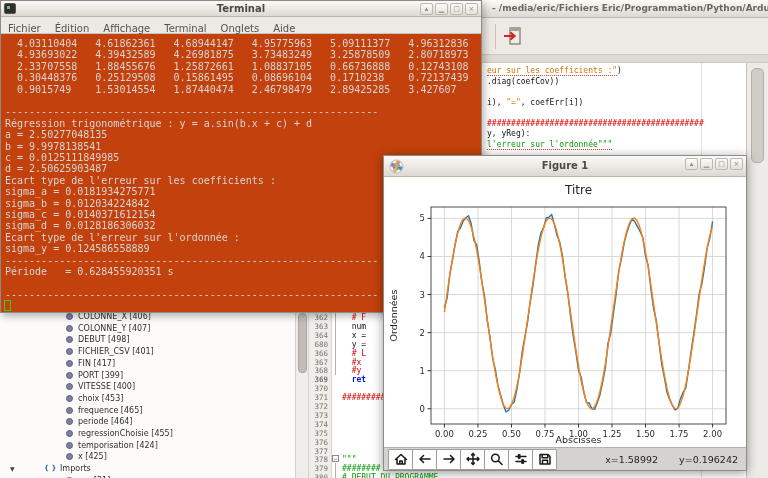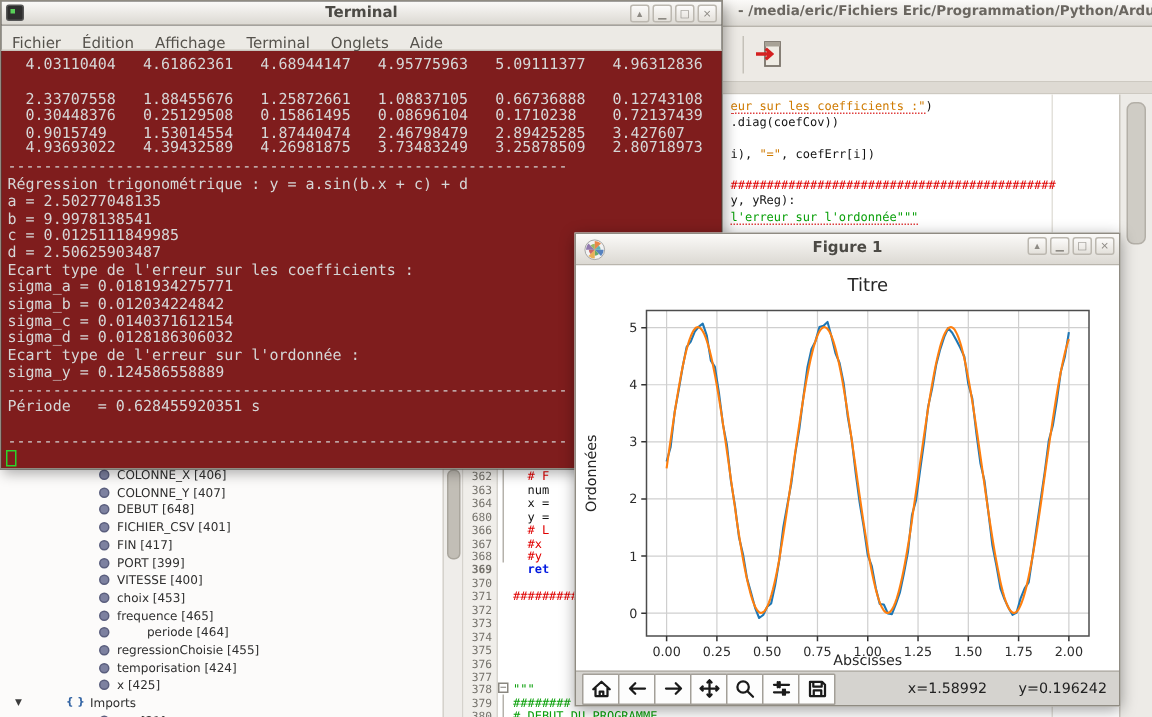--- a/index.html
+++ b/index.html
@@ -50,21 +50,21 @@
   .fold-line { position:absolute; width:1px; background:#b5b2ab; }
 
   
   #terminal { left:0; top:0; width:482px; height:313px; z-index:30; background:#000; box-shadow:2px 3px 8px rgba(0,0,0,.3); }
   #term-titlebar { height:16px; }
   #term-title { top:2px; font-size:10px; }
   #term-icon { position:absolute; left:3px; top:2px; width:12px; height:11px; background:#2e2e2e; border:1px solid #555; border-radius:2px; }
   #term-icon::after { content:""; position:absolute; left:2px; top:2px; width:3px; height:3px; background:#58d058; }
   #term-menubar { position:absolute; left:0; top:16px; right:0; height:17px; background:#eceae5; border-bottom:1px solid #c9c5bd; }
   .menu-item { display:inline-block; padding:0 7px; font-size:10px; line-height:16px; color:#55524c; }
-  #term-content { position:absolute; left:0; top:33px; right:0; bottom:0; background:#7f1d1d; overflow:hidden; }
+  #term-content { position:absolute; left:0; top:33px; right:0; bottom:0; background:#c2410c; overflow:hidden; }
   .term-line { position:absolute; left:4px; white-space:pre; font-family:"DejaVu Sans Mono","Liberation Mono",monospace; font-size:10px; color:#d6d6d6; }
   #term-cursor { position:absolute; left:3px; width:7px; height:11px; border:1px solid #2bd42b; }
 
   
   #figure { left:383px; top:155px; width:364px; height:316px; z-index:50; background:#fff; box-shadow:0 2px 10px rgba(0,0,0,.4); }
   #fig-titlebar { height:21px; }
   #fig-title { top:4px; }
   #fig-icon { position:absolute; left:5px; top:3px; }
   #fig-canvas { position:absolute; left:0; top:21px; width:362px; height:272px; background:#fff; }
   #fig-toolbar { position:absolute; left:0; bottom:0; width:362px; height:23px; background:#d5d3cf; border-top:1px solid #b5b2ab; display:flex; align-items:center; }
@@ -92,35 +92,35 @@
       </div>
     </div>
     <div id="geany-substrip"></div>
     <div id="geany-main">
       <div id="symbols">
           <div class="sym-dot" style="left: 66px; top: 250px;"></div>
           <div class="sym-row" style="left: 78px; top: 249px;">COLONNE_X [406]</div>
           <div class="sym-dot" style="left: 66px; top: 261.7px;"></div>
           <div class="sym-row" style="left: 78px; top: 260.7px;">COLONNE_Y [407]</div>
           <div class="sym-dot" style="left: 66px; top: 273.4px;"></div>
-          <div class="sym-row" style="left: 78px; top: 272.4px;">DEBUT [648]</div>
+          <div class="sym-row" style="left: 78px; top: 272.4px;">DEBUT [498]</div>
           <div class="sym-dot" style="left: 66px; top: 285.1px;"></div>
           <div class="sym-row" style="left: 78px; top: 284.1px;">FICHIER_CSV [401]</div>
           <div class="sym-dot" style="left: 66px; top: 296.8px;"></div>
           <div class="sym-row" style="left: 78px; top: 295.8px;">FIN [417]</div>
           <div class="sym-dot" style="left: 66px; top: 308.5px;"></div>
           <div class="sym-row" style="left: 78px; top: 307.5px;">PORT [399]</div>
           <div class="sym-dot" style="left: 66px; top: 320.2px;"></div>
           <div class="sym-row" style="left: 78px; top: 319.2px;">VITESSE [400]</div>
           <div class="sym-dot" style="left: 66px; top: 331.9px;"></div>
           <div class="sym-row" style="left: 78px; top: 330.9px;">choix [453]</div>
           <div class="sym-dot" style="left: 66px; top: 343.6px;"></div>
           <div class="sym-row" style="left: 78px; top: 342.6px;">frequence [465]</div>
           <div class="sym-dot" style="left: 66px; top: 355.3px;"></div>
-          <div class="sym-row" style="left: 78px; top: 354.3px; margin-left: 20px;">periode [464]</div>
+          <div class="sym-row" style="left: 78px; top: 354.3px;">periode [464]</div>
           <div class="sym-dot" style="left: 66px; top: 367px;"></div>
           <div class="sym-row" style="left: 78px; top: 366px;">regressionChoisie [455]</div>
           <div class="sym-dot" style="left: 66px; top: 378.7px;"></div>
           <div class="sym-row" style="left: 78px; top: 377.7px;">temporisation [424]</div>
           <div class="sym-dot" style="left: 66px; top: 390.4px;"></div>
           <div class="sym-row" style="left: 78px; top: 389.4px;">x [425]</div>
           <div class="sym-tri" style="left: 10px; top: 402.1px;">▼</div>
           <div class="sym-ns" style="left: 44px; top: 401.1px;">{ }</div>
           <div class="sym-row" style="left: 60px; top: 401.1px;">Imports</div>
           <div class="sym-dot" style="left: 66px; top: 413.8px;"></div>
@@ -191,21 +191,21 @@
       <span class="wbtns" id="term-wbtns">
           <span class="wbtn">▴</span>
           <span class="wbtn">▁</span>
           <span class="wbtn">□</span>
           <span class="wbtn">×</span>
         </span>
     </div>
     <div id="term-menubar"><span class="menu-item">Fichier</span><span class="menu-item">Édition</span><span class="menu-item">Affichage</span><span class="menu-item">Terminal</span><span class="menu-item">Onglets</span><span class="menu-item">Aide</span></div>
     <div id="term-content">
         <div class="term-line" style="top: 4px;">  4.03110404   4.61862361   4.68944147   4.95775963   5.09111377   4.96312836</div>
-        <div class="term-line" style="top: 15.4px; margin-top: 44px;">  4.93693022   4.39432589   4.26981875   3.73483249   3.25878509   2.80718973</div>
+        <div class="term-line" style="top: 15.4px;">  4.93693022   4.39432589   4.26981875   3.73483249   3.25878509   2.80718973</div>
         <div class="term-line" style="top: 26.8px;">  2.33707558   1.88455676   1.25872661   1.08837105   0.66736888   0.12743108</div>
         <div class="term-line" style="top: 38.2px;">  0.30448376   0.25129508   0.15861495   0.08696104   0.1710238    0.72137439</div>
         <div class="term-line" style="top: 49.6px;">  0.9015749    1.53014554   1.87440474   2.46798479   2.89425285   3.427607</div>
         <div class="term-line" style="top: 72.4px;">--------------------------------------------------------------</div>
         <div class="term-line" style="top: 83.8px;">Régression trigonométrique : y = a.sin(b.x + c) + d</div>
         <div class="term-line" style="top: 95.2px;">a = 2.50277048135</div>
         <div class="term-line" style="top: 106.6px;">b = 9.9978138541</div>
         <div class="term-line" style="top: 118px;">c = 0.0125111849985</div>
         <div class="term-line" style="top: 129.4px;">d = 2.50625903487</div>
         <div class="term-line" style="top: 140.8px;">Ecart type de l'erreur sur les coefficients :</div>

